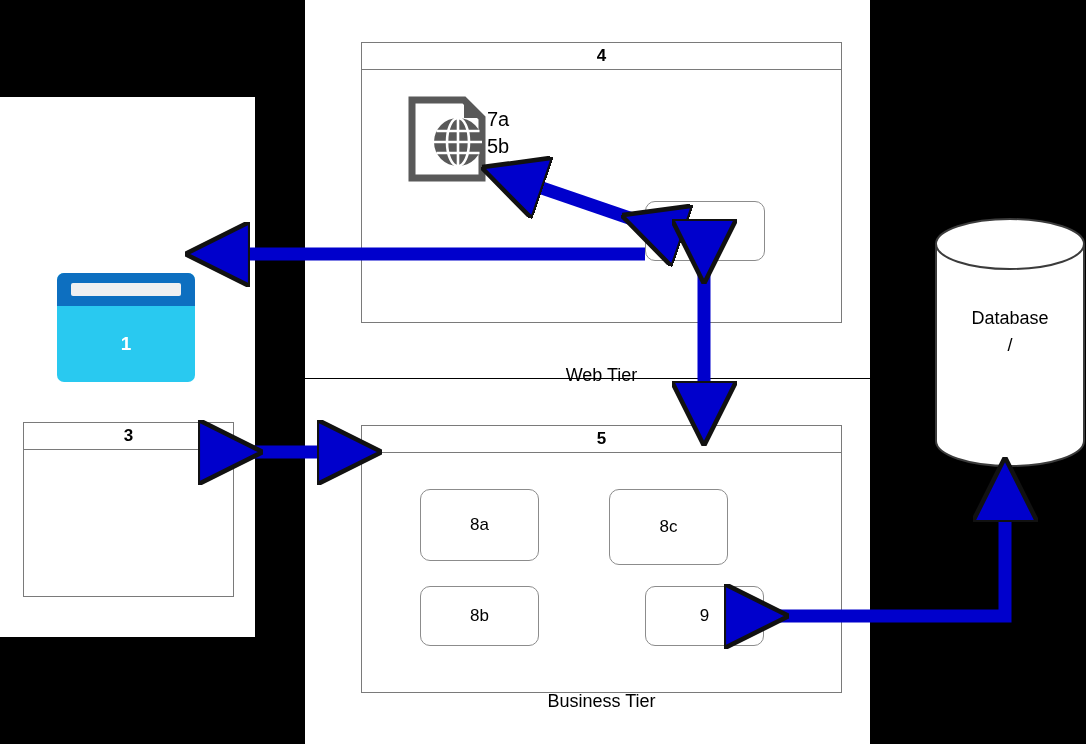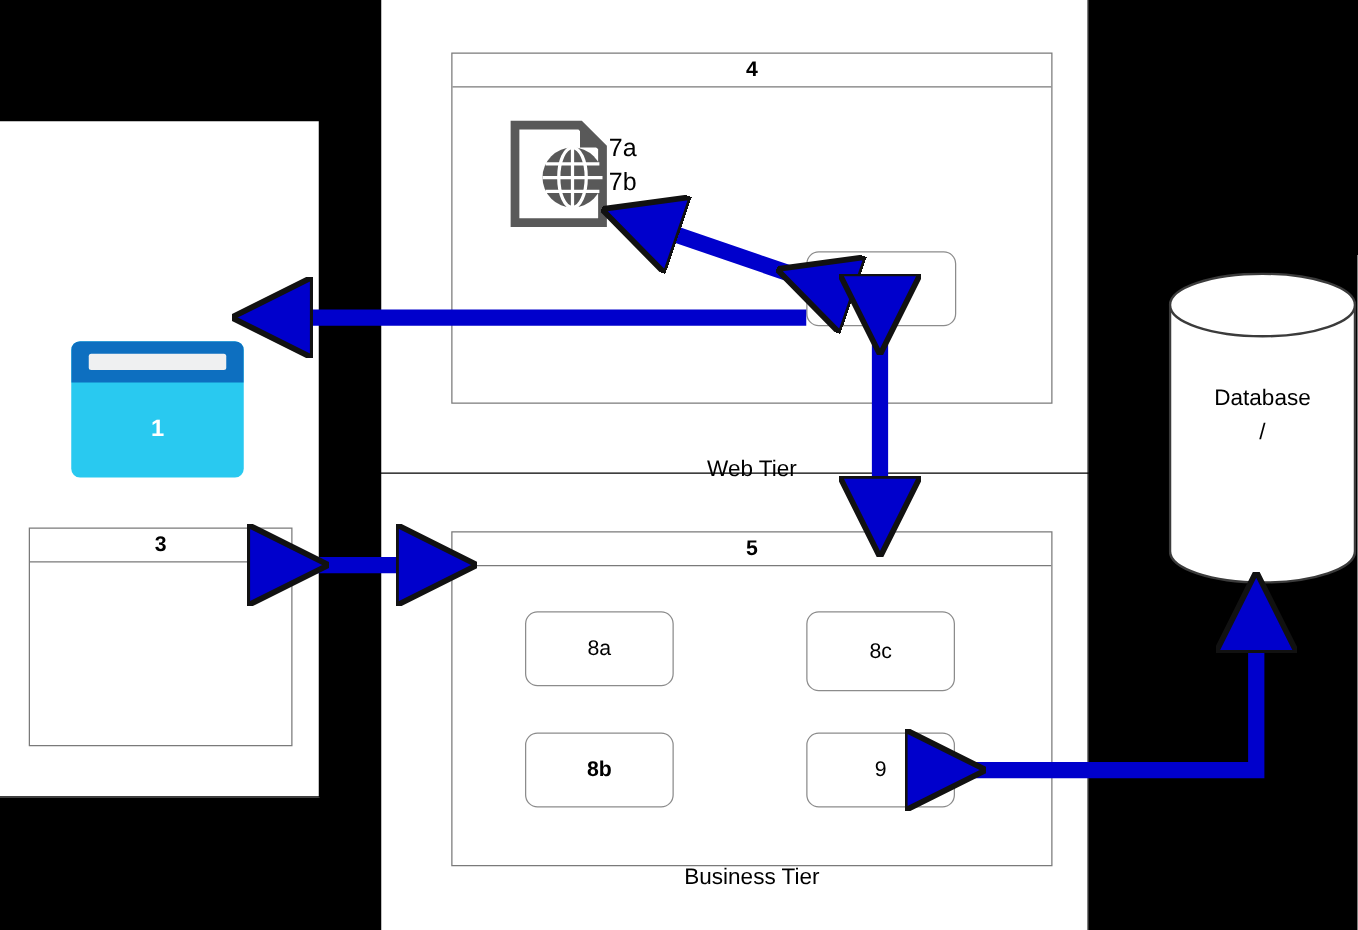--- a/index.html
+++ b/index.html
@@ -29,23 +29,23 @@
   #box4{left:361px;top:42px;width:481px;height:281px;}
   #box5{left:361px;top:425px;width:481px;height:268px;}
 
   
   .rbox{
     position:absolute;background:#ffffff;border:1px solid #8c8c8c;border-radius:10px;
     box-sizing:border-box;display:flex;align-items:center;justify-content:center;
     font-size:17px;color:#000;
   }
   #box6{left:645px;top:201px;width:120px;height:60px;}
-  #box8a{left:420px;top:489px;width:119px;height:60px;}
-  #box8c{left:645px;top:489px;width:119px;height:64px;}
-  #box8b{left:420px;top:586px;width:119px;height:60px;font-weight:bold;}
+  #box8a{left:420px;top:489px;width:119px;height:72px;}
+  #box8c{left:609px;top:489px;width:119px;height:76px;}
+  #box8b{left:420px;top:586px;width:119px;height:60px;}
   #box9{left:645px;top:586px;width:119px;height:60px;}
 
   
   #box3{position:absolute;left:23px;top:325px;width:211px;height:175px;
         background:#fff;border:1px solid #7a7a7a;box-sizing:border-box;}
   #box3 .tb-head{position:absolute;left:0;top:0;right:0;height:27px;
         border-bottom:1px solid #7a7a7a;box-sizing:border-box;
         display:flex;align-items:center;justify-content:center;
         font-weight:bold;font-size:17px;color:#000;}
 
@@ -117,21 +117,21 @@
           <line x1="-24" y1="0" x2="24" y2="0"></line>
           <path d="M-21.5 -11 H21.5"></path>
           <path d="M-21.5 11 H21.5"></path>
         </g>
       </g>
     </svg>
   </div>
 
   <div class="lbl7">
     <div>7a</div>
-    <div>7b</div>
+    <div>5b</div>
   </div>
 
   <div class="rbox" id="box6">6</div>
 
   <div class="caption" id="web-tier-label">Web Tier</div>
 
   <div class="tierbox" id="box5">
     <div class="tb-head">5</div>
   </div>
 

